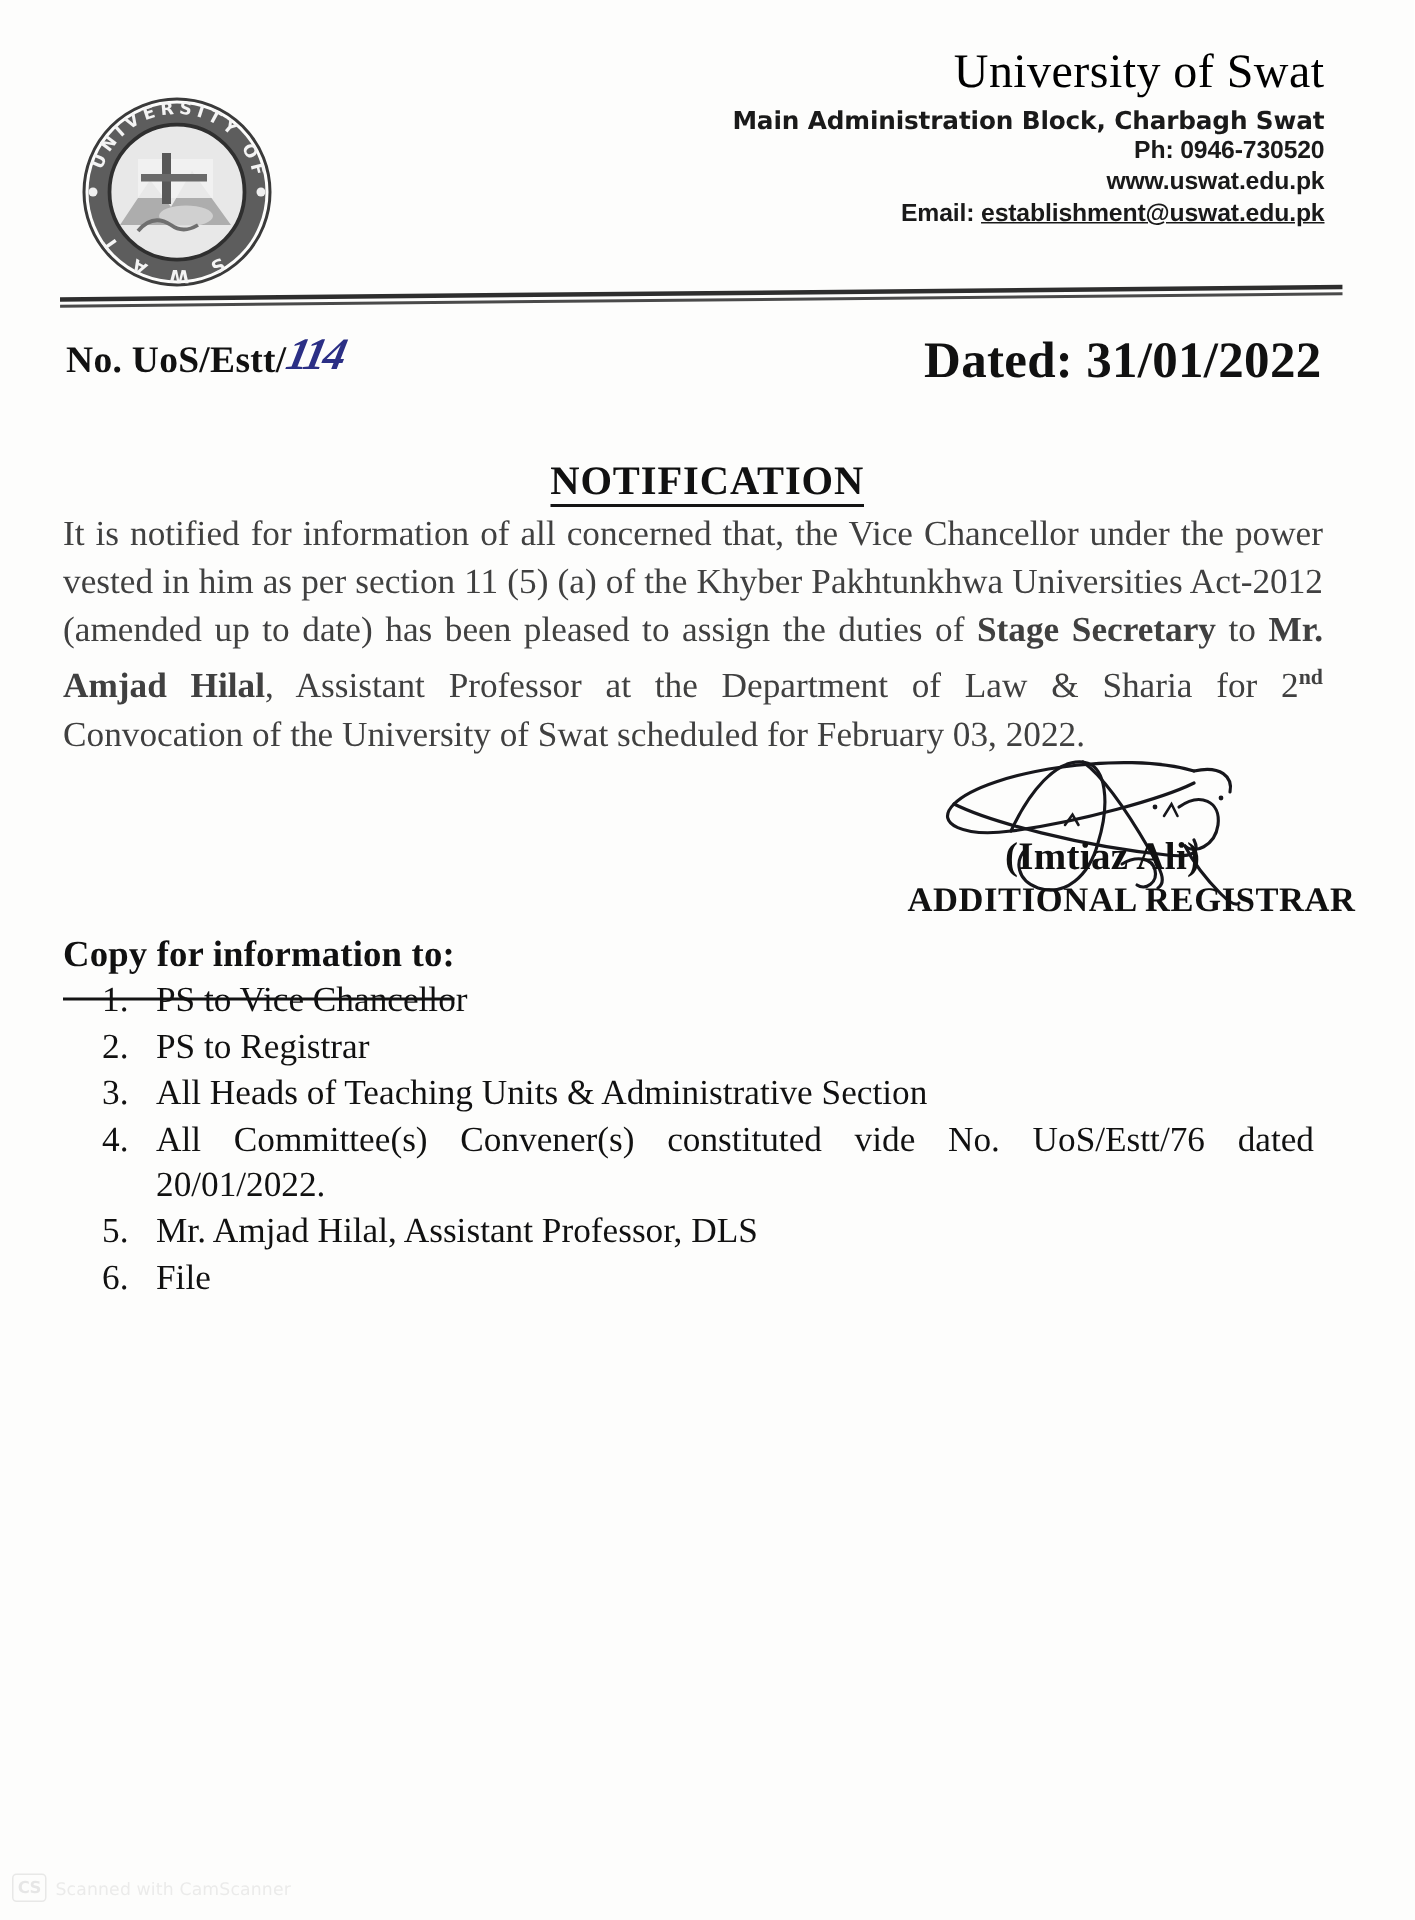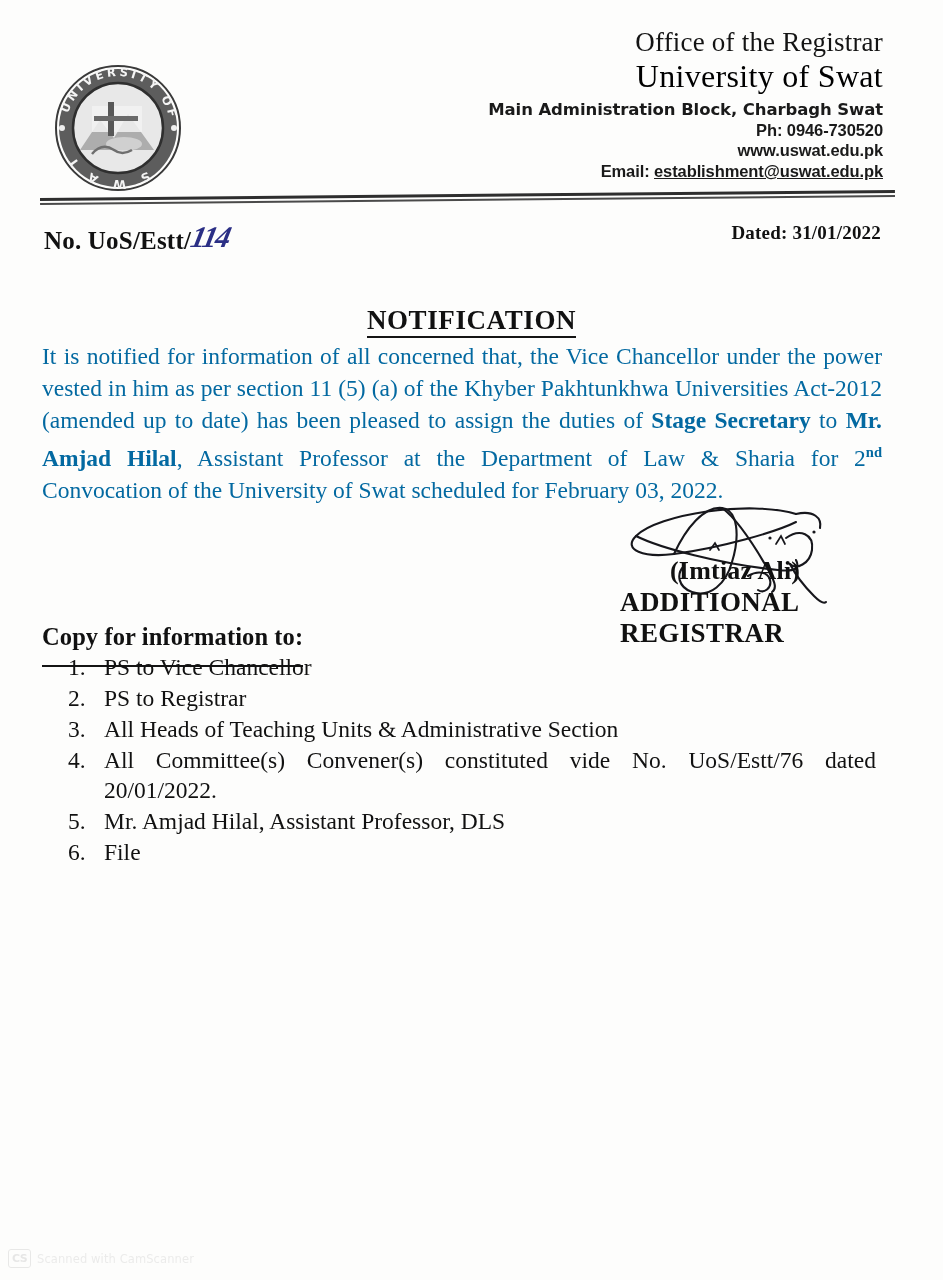--- a/index.html
+++ b/index.html
@@ -118,21 +118,21 @@
     font-style: italic;
     font-size: 30px;
     font-weight: bold;
     letter-spacing: -2px;
     display: inline-block;
     transform: skewX(-12deg) translateY(-2px);
   }
   .dated {
     position: absolute;
     right: 62px; top: 0;
-    font-size: 19px;
+    font-size: 34px;
     font-weight: bold;
     font-family: "Liberation Serif", serif;
     letter-spacing: .2px;
   }
 
   
   .title {
     position: absolute;
     left: 0; top: 305px;
     width: 943px;
@@ -149,21 +149,21 @@
   
   .body-text {
     position: absolute;
     left: 42px;
     top: 340px;
     width: 840px;
     font-size: 23.5px;
     line-height: 32px;
     text-align: justify;
     text-justify: inter-word;
-    color: #0369a1;
+    color: #404040;
   }
   .body-text b { font-weight: bold; }
   .body-text sup {
     font-size: 0.62em;
     vertical-align: super;
     font-weight: bold;
   }
 
   
   .sig-block {
@@ -181,23 +181,23 @@
     position: absolute;
     left: 70px;
     top: 64px;
     font-size: 26px;
     font-weight: bold;
     font-family: "Liberation Serif", serif;
     letter-spacing: .2px;
   }
   .sig-role {
     position: absolute;
-    left: 20px;
+    left: 5px;
     top: 95px;
-    font-size: 27px;
+    font-size: 23px;
     font-weight: bold;
     letter-spacing: .4px;
     font-family: "Liberation Serif", serif;
   }
 
   
   .copy-head {
     position: absolute;
     left: 42px;
     top: 623px;
@@ -296,21 +296,20 @@
         </text>
         <text font-family="DejaVu Sans, sans-serif" font-size="12" font-weight="bold" fill="#f4f4f4" letter-spacing="5">
           <textPath href="#arcBot" startOffset="31%">S W A T</textPath>
         </text>
         <circle cx="14" cy="70" r="3" fill="#efefef"></circle>
         <circle cx="126" cy="70" r="3" fill="#efefef"></circle>
       </svg>
     </div>
 
     <div class="head-text">
-      <div class="head-office">Office of the Registrar</div>
       <div class="head-univ">University of Swat</div>
       <div class="head-addr">Main Administration Block, Charbagh Swat</div>
       <div class="head-line">Ph: 0946-730520</div>
       <div class="head-line">www.uswat.edu.pk</div>
       <div class="head-line">
         <span>Email:</span>
         <span class="head-email-val">establishment@uswat.edu.pk</span>
       </div>
     </div>
   </div>

